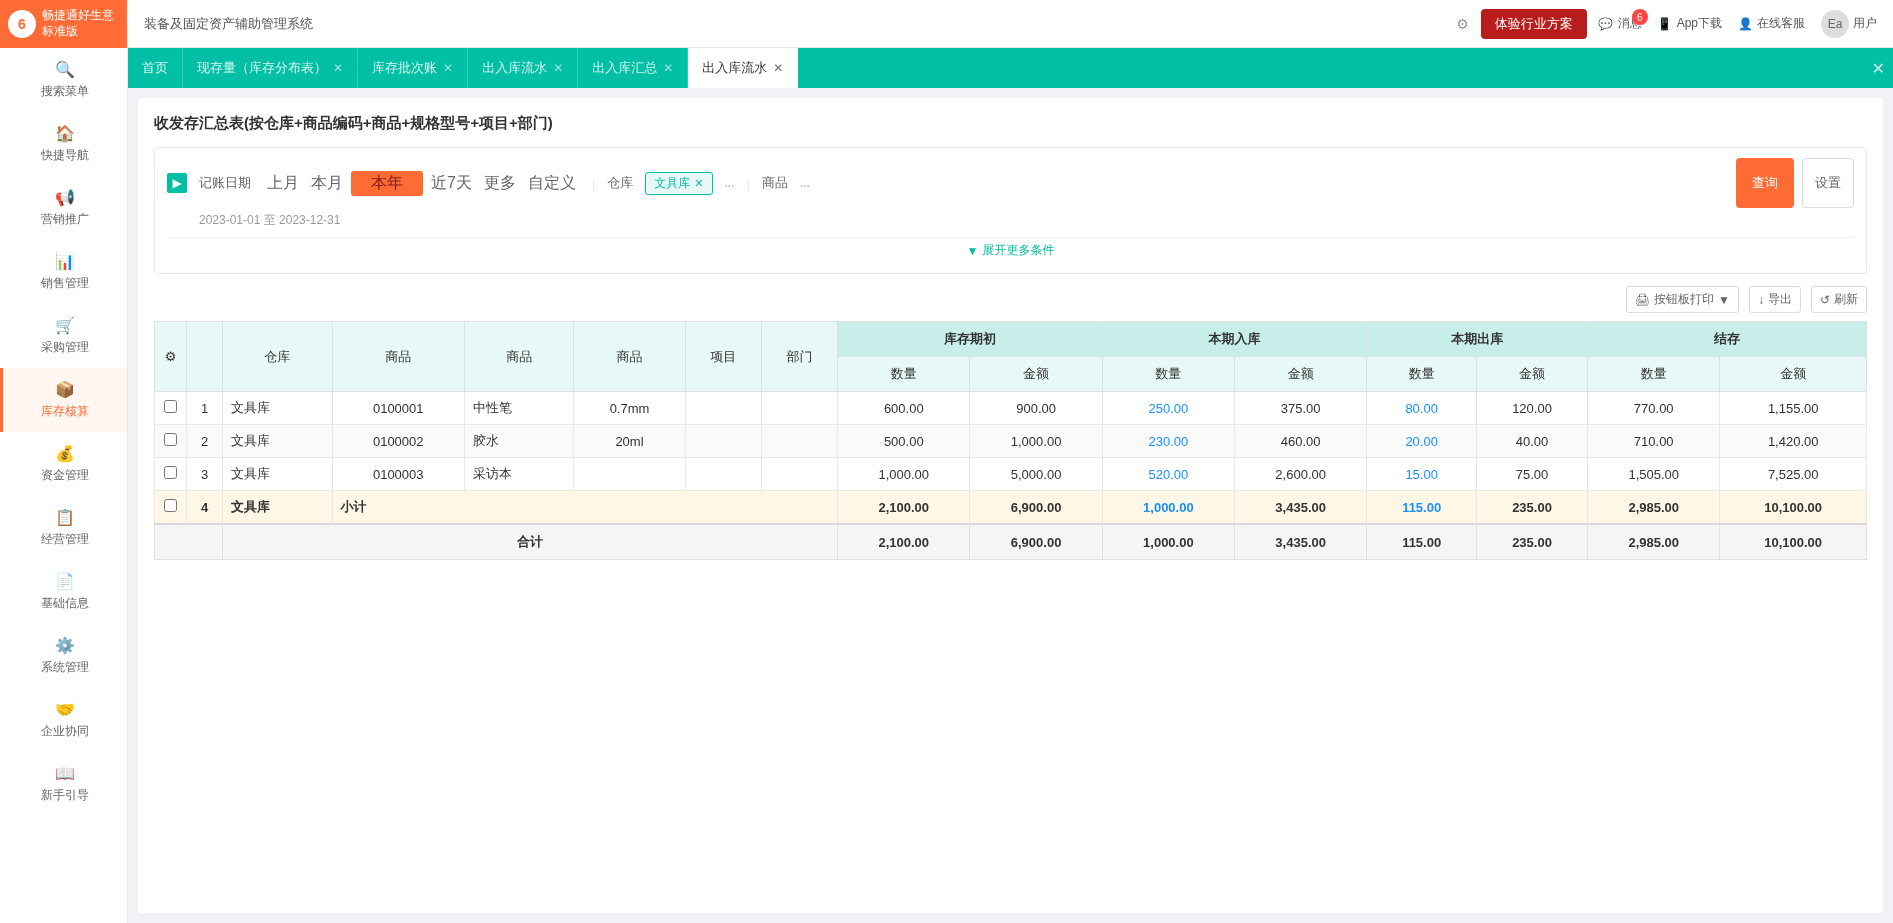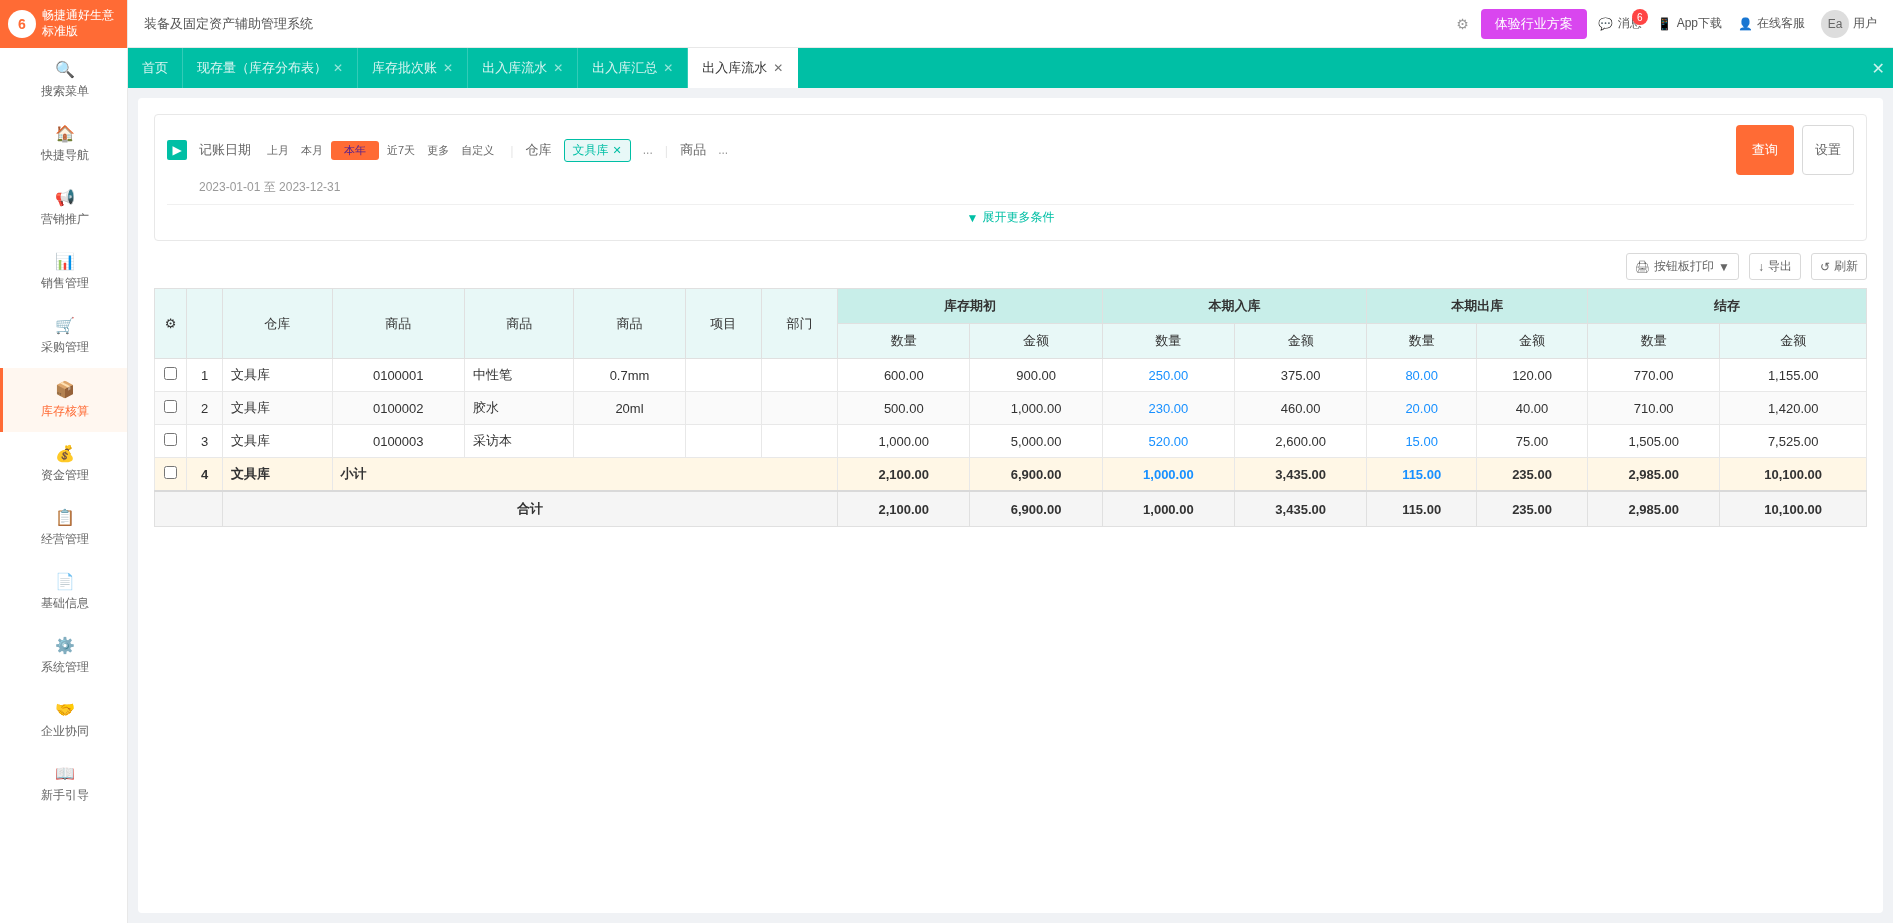--- a/index.html
+++ b/index.html
@@ -18,21 +18,21 @@
 
     
     .main { flex: 1; display: flex; flex-direction: column; overflow: hidden; }
 
     
     .top-header { background: #fff; height: 48px; display: flex; align-items: center; padding: 0 16px; border-bottom: 1px solid #e8e8e8; gap: 12px; flex-shrink: 0; }
     .top-header-title { font-size: 13px; color: #555; flex: 1; }
     .top-header-actions { display: flex; align-items: center; gap: 16px; }
     .header-action { display: flex; align-items: center; gap: 4px; color: #555; cursor: pointer; font-size: 12px; position: relative; }
     .badge-dot { background: #ff4444; color: #fff; border-radius: 50%; width: 16px; height: 16px; display: flex; align-items: center; justify-content: center; font-size: 10px; position: absolute; top: -6px; right: -6px; }
-    .btn-experience { background: #d946ef; color: #fff; border: none; border-radius: 4px; padding: 6px 14px; cursor: pointer; font-size: 13px; }
+    .btn-experience { background: #b91c1c; color: #fff; border: none; border-radius: 4px; padding: 6px 14px; cursor: pointer; font-size: 13px; }
     .user-avatar { width: 28px; height: 28px; background: #ddd; border-radius: 50%; display: flex; align-items: center; justify-content: center; font-size: 12px; color: #666; }
 
     
     .tabs-bar { background: #00bfa5; display: flex; align-items: center; padding: 0 0; flex-shrink: 0; height: 40px; }
     .tab { display: flex; align-items: center; padding: 0 14px; height: 40px; color: rgba(255,255,255,0.85); cursor: pointer; font-size: 13px; gap: 6px; border-right: 1px solid rgba(255,255,255,0.2); }
     .tab.active { background: #fff; color: #333; }
     .tab-close { color: inherit; opacity: 0.7; font-size: 12px; line-height: 1; }
     .tabs-close-all { margin-left: auto; margin-right: 8px; color: #fff; cursor: pointer; font-size: 16px; opacity: 0.8; }
 
     
@@ -41,22 +41,22 @@
 
     
     .page-title { font-size: 15px; font-weight: bold; color: #333; margin-bottom: 14px; }
 
     
     .filter-section { border: 1px solid #e8e8e8; border-radius: 4px; padding: 10px 12px; margin-bottom: 12px; background: #fff; }
     .filter-row { display: flex; align-items: center; gap: 12px; flex-wrap: wrap; }
     .filter-expand-btn { background: #00bfa5; color: #fff; border: none; border-radius: 2px; padding: 4px 6px; cursor: pointer; font-size: 12px; width: 20px; height: 20px; display: flex; align-items: center; justify-content: center; flex-shrink: 0; }
     .filter-label { color: #666; font-size: 13px; white-space: nowrap; }
     .date-shortcuts { display: flex; align-items: center; gap: 4px; }
-    .date-btn { color: #666; cursor: pointer; font-size: 11px; padding: 2px 4px; border-radius: 3px; }
-    .date-btn.active { background: #ff6b35; color: #4c1d95; border-radius: 3px; padding: 2px 13px; }
+    .date-btn { color: #666; cursor: pointer; font-size: 16px; padding: 2px 4px; border-radius: 3px; }
+    .date-btn.active { background: #ff6b35; color: #7f1d1d; border-radius: 3px; padding: 2px 20px; }
     .filter-divider { color: #e8e8e8; }
     .warehouse-tag { background: #e8f8f7; border: 1px solid #00bfa5; color: #00bfa5; border-radius: 3px; padding: 2px 8px; font-size: 12px; display: flex; align-items: center; gap: 4px; cursor: pointer; }
     .warehouse-tag-close { color: #00bfa5; font-size: 11px; }
     .filter-more { color: #999; font-size: 12px; cursor: pointer; }
     .filter-actions { margin-left: auto; display: flex; gap: 8px; }
     .btn-query { background: #ff6b35; color: #fff; border: none; border-radius: 4px; padding: 16px 16px; cursor: pointer; font-size: 13px; }
     .btn-settings { background: #fff; color: #666; border: 1px solid #d9d9d9; border-radius: 4px; padding: 6px 12px; cursor: pointer; font-size: 13px; }
 
     
     .expand-more-row { display: flex; justify-content: center; align-items: center; padding: 4px; border-top: 1px solid #f0f0f0; margin-top: 8px; }
@@ -199,20 +199,21 @@
       <div class="tab active">
         <span>出入库流水</span>
         <span class="tab-close">✕</span>
       </div>
       <span class="tabs-close-all">✕</span>
   </div>
 
   <div class="content">
     <div class="content-inner">
 
+      <div class="page-title">收发存汇总表(按仓库+商品编码+商品+规格型号+项目+部门)</div>
 
       <div class="filter-section">
         <div class="filter-row">
           <button class="filter-expand-btn">▶</button>
           <span class="filter-label">记账日期</span>
           <div class="date-shortcuts" id="date-shortcuts">
               <span class="date-btn">上月</span>
               <span class="date-btn">本月</span>
               <span class="date-btn active">本年</span>
               <span class="date-btn">近7天</span>

